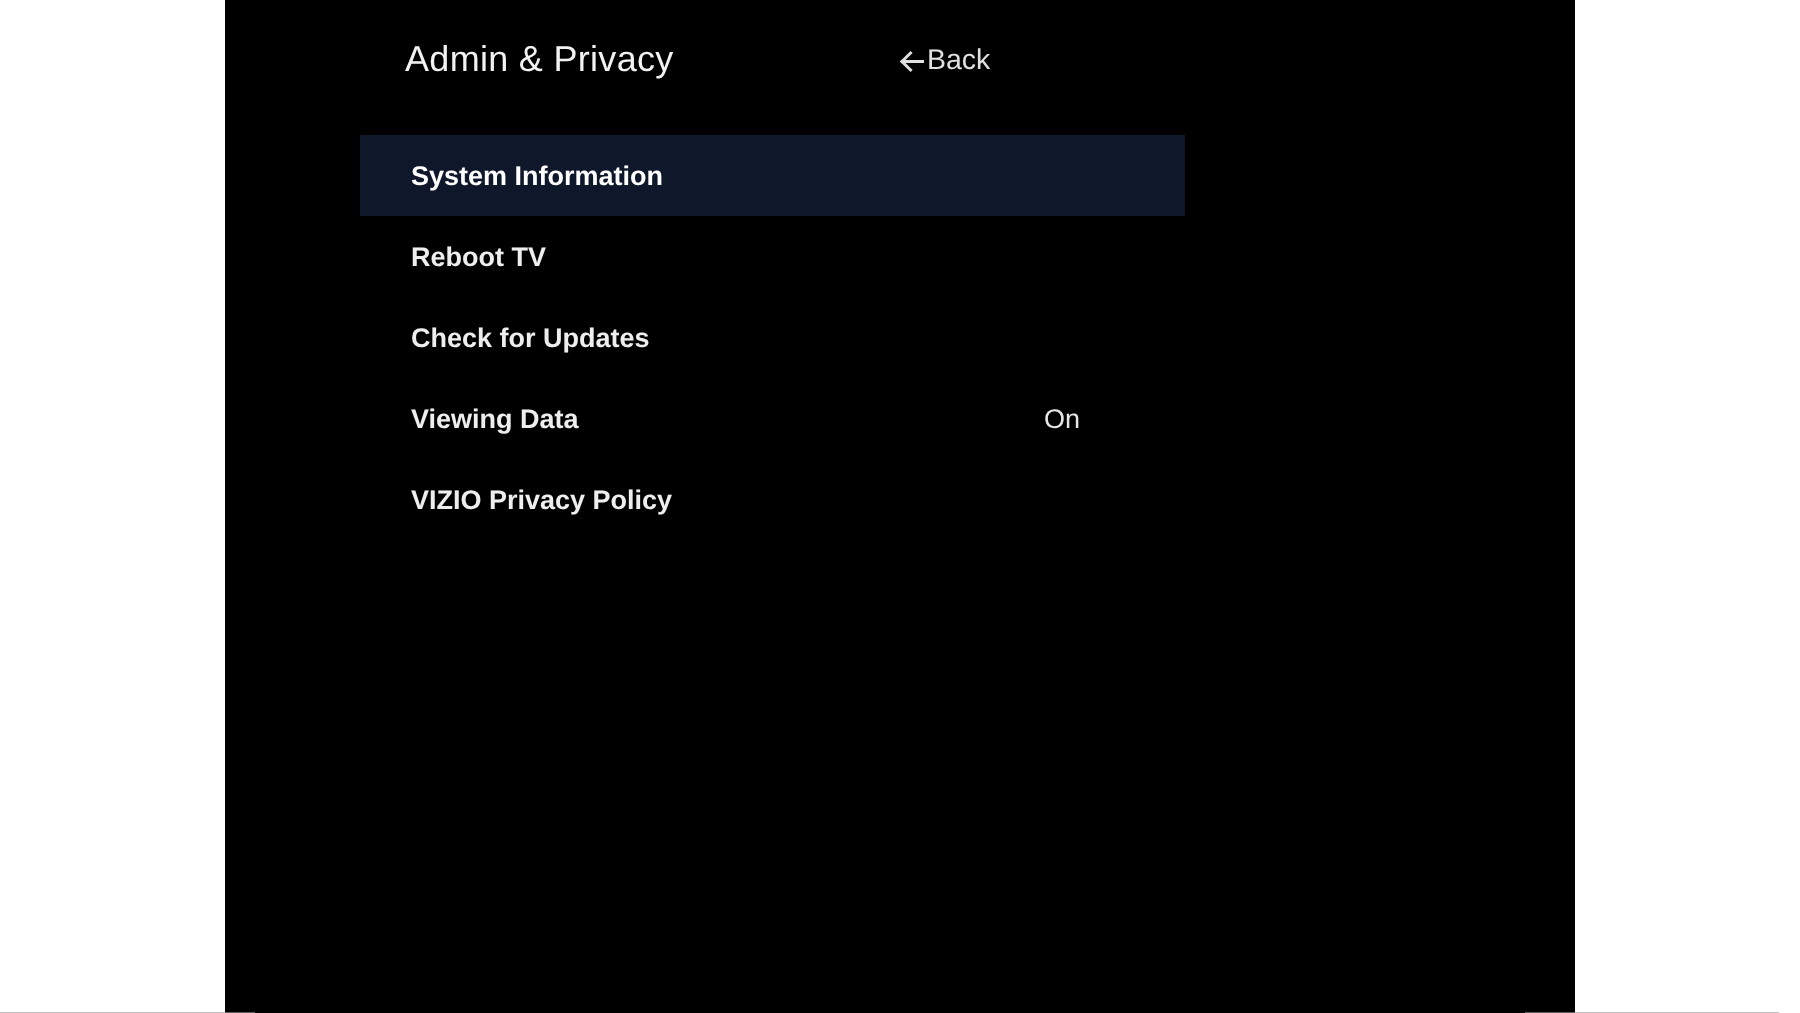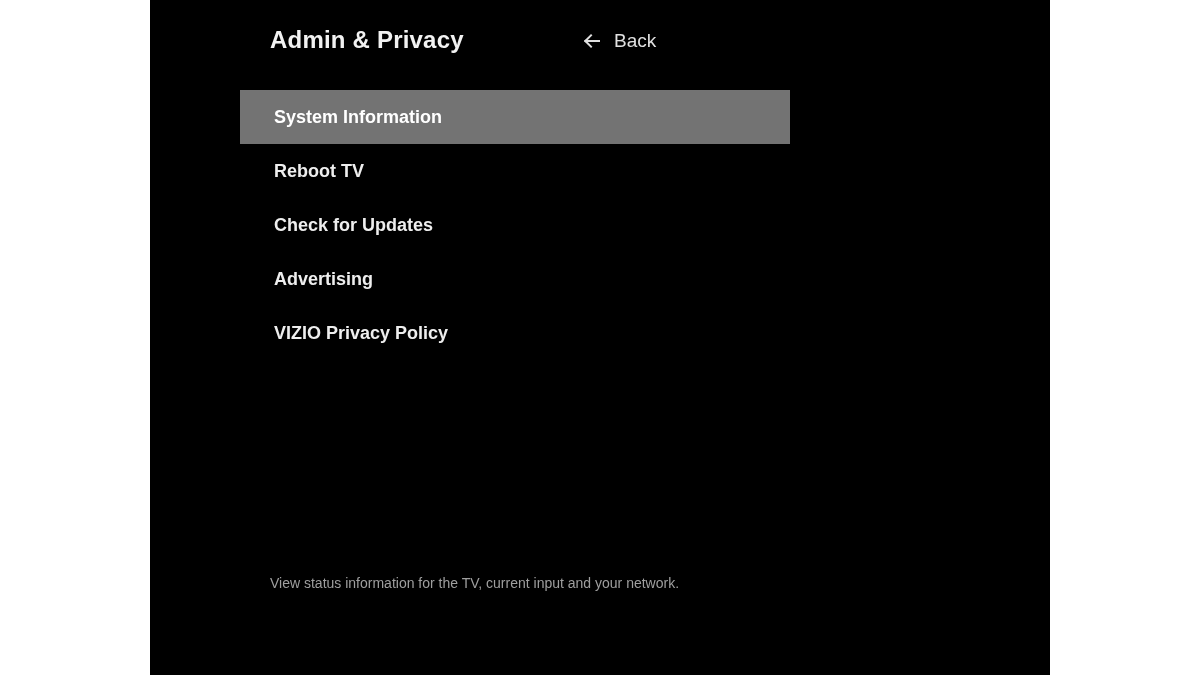--- a/index.html
+++ b/index.html
@@ -22,31 +22,31 @@
   }
   .header {
     position: relative;
     height: 70px;
   }
   .title {
     position: absolute;
     left: 120px;
     top: 26px;
     font-size: 24px;
-    font-weight: 700;
+    font-weight: 400;
     color: #f2f2f2;
     letter-spacing: 0.2px;
   }
   .back-btn {
     position: absolute;
-    left: 434px;
+    left: 450px;
     top: 30px;
     display: flex;
     align-items: center;
-    gap: 12px;
+    gap: 0;
     color: #e0e0e0;
     font-size: 19px;
     cursor: pointer;
   }
   .back-icon {
     display: inline-block;
     width: 18px;
     height: 18px;
     position: relative;
   }
@@ -82,21 +82,21 @@
     justify-content: space-between;
     height: 54px;
     padding: 0 34px;
     font-size: 18px;
     font-weight: 600;
     color: #eeeeee;
     cursor: pointer;
     box-sizing: border-box;
   }
   .menu-item.selected {
-    background: #737373;
+    background: #0f172a;
     color: #ffffff;
   }
   .menu-item .value {
     font-weight: 500;
     color: #e6e6e6;
     min-width: 60px;
     text-align: left;
     padding-left: 30px;
   }
   .menu-item .label {
@@ -138,26 +138,25 @@
       <span class="label">Reboot TV</span>
       <span class="spacer"></span>
       <span class="value"></span>
     </div>
     <div class="menu-item">
       <span class="label">Check for Updates</span>
       <span class="spacer"></span>
       <span class="value"></span>
     </div>
     <div class="menu-item">
-      <span class="label">Advertising</span>
+      <span class="label">Viewing Data</span>
       <span class="spacer"></span>
-      <span class="value"></span>
+      <span class="value">On</span>
     </div>
     <div class="menu-item">
       <span class="label">VIZIO Privacy Policy</span>
       <span class="spacer"></span>
       <span class="value"></span>
     </div>
   </div>
 
-  <div class="description">View status information for the TV, current input and your network.</div>
 
 </div>
 
 </body></html>

